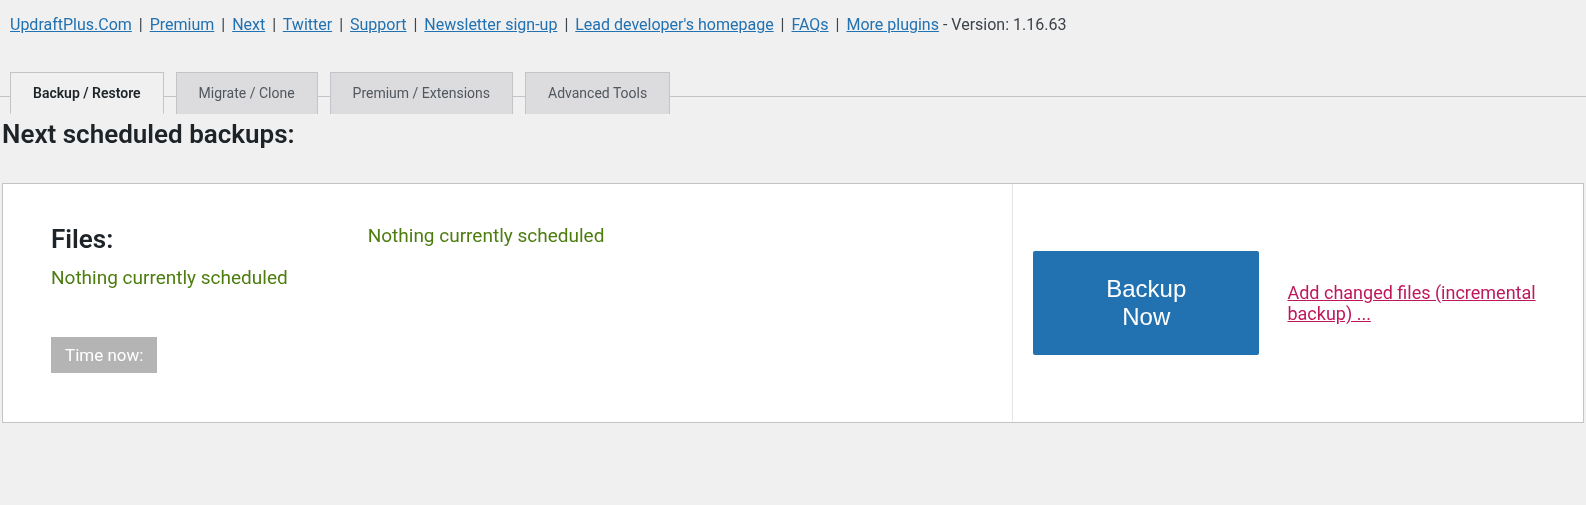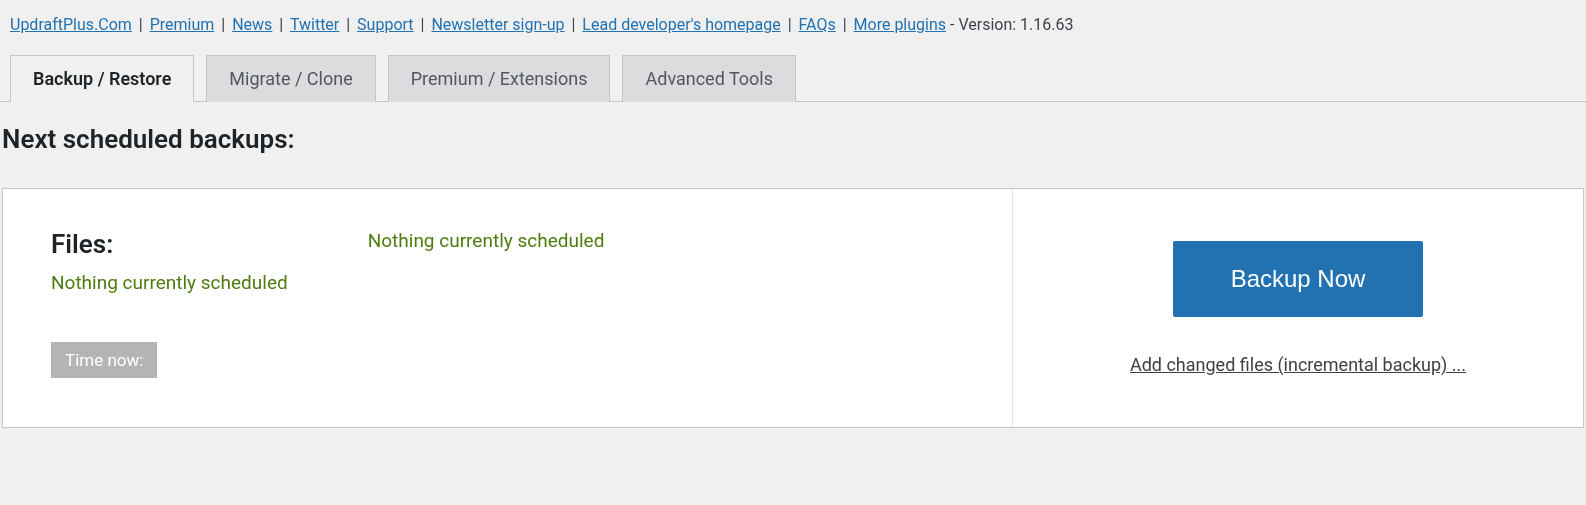--- a/index.html
+++ b/index.html
@@ -34,25 +34,25 @@
       display: flex;
       gap: 12px;
       padding: 0 10px;
       border-bottom: 1px solid #c3c4c7;
     }
     .tab {
       background: #dcdcde;
       border: 1px solid #c3c4c7;
       border-bottom: none;
       padding: 12px 22px;
-      font-size: 18px;
+      font-size: 14px;
       color: #50575e;
       cursor: pointer;
       position: relative;
-      top: 1px;
+      top: 18px;
     }
     .tab.active {
       background: #f0f0f1;
       color: #1d2327;
       font-weight: 600;
       border-bottom: 1px solid #f0f0f1;
     }
     .section-heading {
       font-size: 26px;
       font-weight: 600;
@@ -98,51 +98,51 @@
     }
     .time-value {
       background: #f0f0f1;
       padding: 8px 18px;
       font-size: 18px;
       color: #3c434a;
     }
     .panel-right {
       width: 570px;
       display: flex;
-      flex-direction: column;
+      flex-direction: row;
       align-items: center;
-      justify-content: space-between;
+      justify-content: flex-start;
       gap: 28px;
-      padding: 52px 20px;
+      padding: 20px 20px;
     }
     .backup-btn {
       background: #2271b1;
       color: #ffffff;
       border: none;
       padding: 24px 58px;
       font-size: 24px;
       cursor: pointer;
       border-radius: 2px;
     }
     .incremental-link {
-      color: #404040;
+      color: #be185d;
       text-decoration: underline;
       font-size: 18px;
       cursor: pointer;
     }
   </style>
 </head>
 <body>
 
 <div class="top-links">
   <a href="#">UpdraftPlus.Com</a>
   <span class="sep">|</span>
   <a href="#">Premium</a>
   <span class="sep">|</span>
-  <a href="#">News</a>
+  <a href="#">Next</a>
   <span class="sep">|</span>
   <a href="#">Twitter</a>
   <span class="sep">|</span>
   <a href="#">Support</a>
   <span class="sep">|</span>
   <a href="#">Newsletter sign-up</a>
   <span class="sep">|</span>
   <a href="#">Lead developer's homepage</a>
   <span class="sep">|</span>
   <a href="#">FAQs</a>

